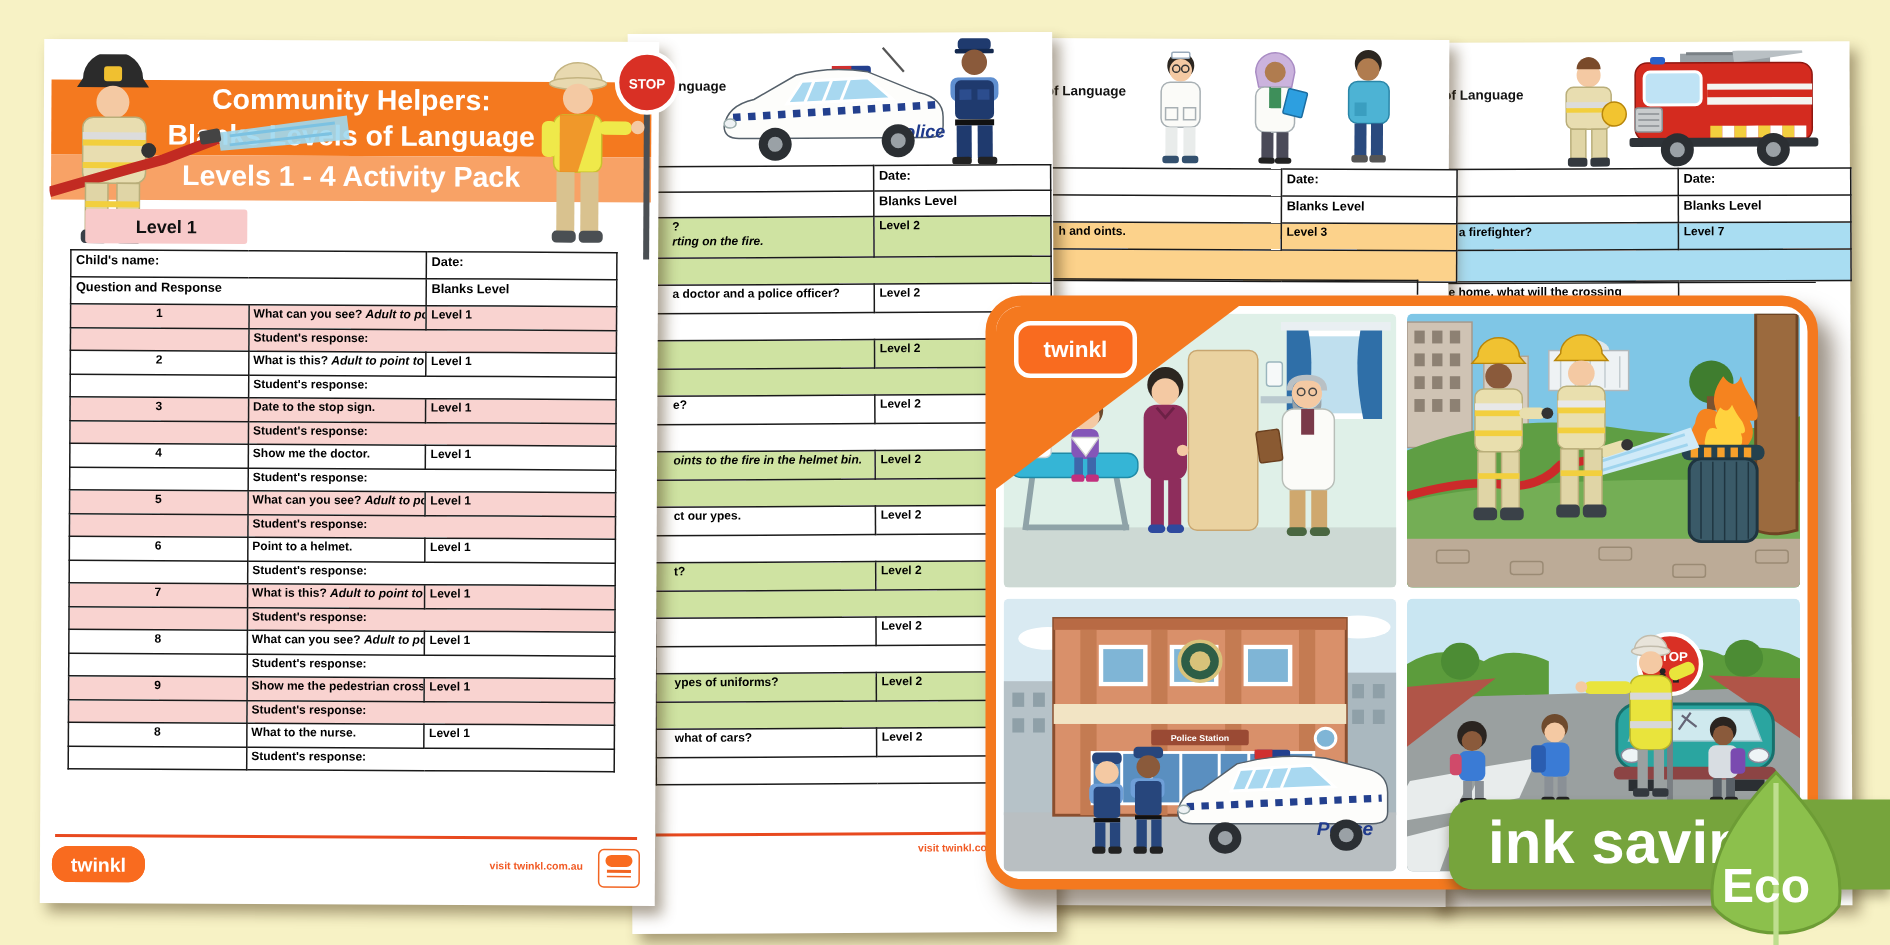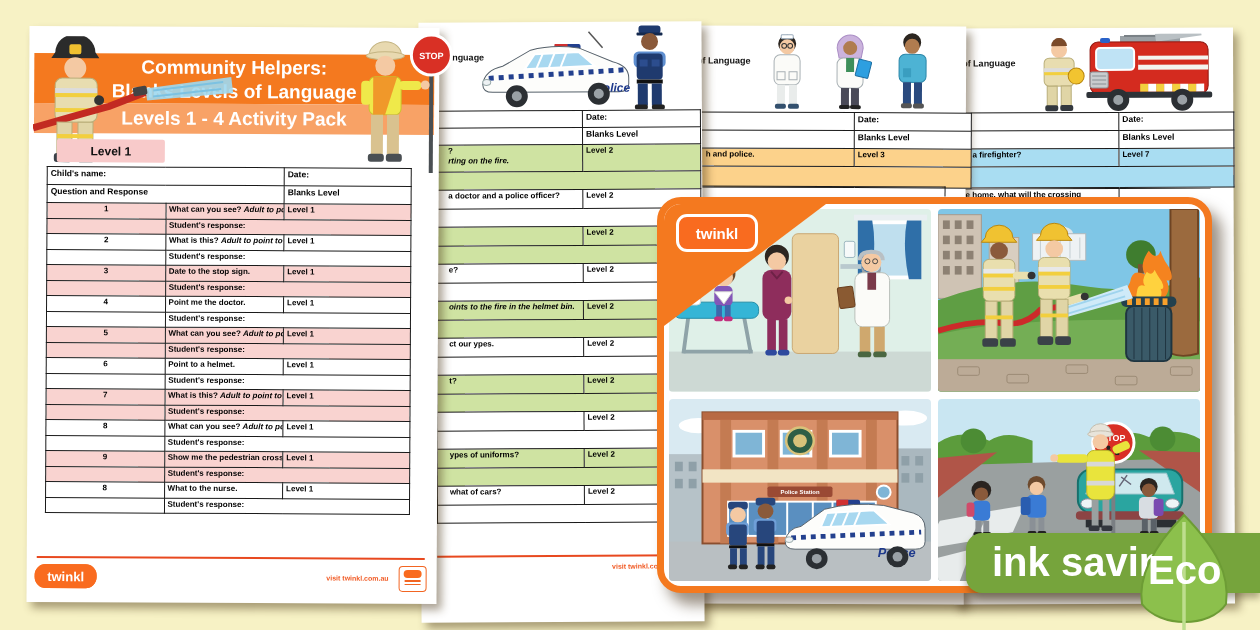--- a/index.html
+++ b/index.html
@@ -76,21 +76,21 @@
   .scene{position:relative;overflow:hidden;border-radius:4px;}
   .scene svg{display:block;width:100%;height:100%;}
   .wedge{position:absolute;left:0;top:0;width:170px;height:130px;z-index:5;pointer-events:none;}
   .card-logo{position:absolute;left:12px;top:10px;width:76px;height:32px;z-index:6;
              border:3px solid #fff;font-size:15px;}
   
   .eco-banner{position:absolute;left:966px;top:533px;width:294px;height:60px;background:#76a43c;
               border-radius:16px 0 0 16px;z-index:60;box-shadow:0 5px 7px rgba(60,50,20,.4);
               color:#fff;font-weight:bold;font-size:40px;line-height:58px;padding-left:26px;box-sizing:border-box;}
   .eco-leaf{position:absolute;left:1128px;top:512px;width:112px;height:122px;z-index:61;}
-  .eco-text{position:absolute;left:1148px;top:548px;z-index:62;color:#fff;font-weight:bold;font-size:40px;}
+  .eco-text{position:absolute;left:1148px;top:572px;z-index:62;color:#fff;font-weight:bold;font-size:32px;}
 </style>
 </head>
 <body>
 
 <div class="canvas">
 
   <div class="sheet" id="page4">
     <div class="abs frag" style="left:10px;top:30px;">of Language</div>
     <svg class="abs" style="left:78px;top:8px;width:58px;height:76px;" viewBox="0 0 58 76">
       <circle cx="29" cy="8" r="6" fill="#7a4a2a"></circle>
@@ -209,21 +209,21 @@
       <tbody>
           <tr class="rname">
         <td class="c-q"></td>
         <td class="c-l hdr">Date:</td>
       </tr>
       <tr class="rname">
         <td class="c-q"></td>
         <td class="c-l hdr">Blanks Level</td>
       </tr>
       <tr class="rq org">
-        <td class="c-q">h and police.</td>
+        <td class="c-q">h and oints.</td>
         <td class="c-l">Level 3</td>
       </tr>
       <tr class="rr org">
         <td colspan="2"></td>
       </tr>
     </tbody>
       </table>
     <div class="abs" style="left:0;top:160px;width:255px;height:9px;border-top:1px solid #1a1a1a;border-left:1px solid #1a1a1a;border-right:1px solid #1a1a1a;"></div>
   </div>
 
@@ -433,21 +433,21 @@
         <td class="c-q"><span class="qt">Date to the stop sign.</span></td>
         <td class="c-l">Level 1</td>
       </tr>
       <tr class="rr pink">
         <td class="c-num"></td>
         <td colspan="2" class="resp">Student's response:</td>
       </tr>
 
       <tr class="rq">
         <td class="c-num">4</td>
-        <td class="c-q"><span class="qt">Point me the doctor.</span></td>
+        <td class="c-q"><span class="qt">Show me the doctor.</span></td>
         <td class="c-l">Level 1</td>
       </tr>
       <tr class="rr">
         <td class="c-num"></td>
         <td colspan="2" class="resp">Student's response:</td>
       </tr>
 
       <tr class="rq pink">
         <td class="c-num">5</td>
         <td class="c-q"><span class="qt">What can you see?</span> <span class="hint">Adult to point to the tree.</span></td>

